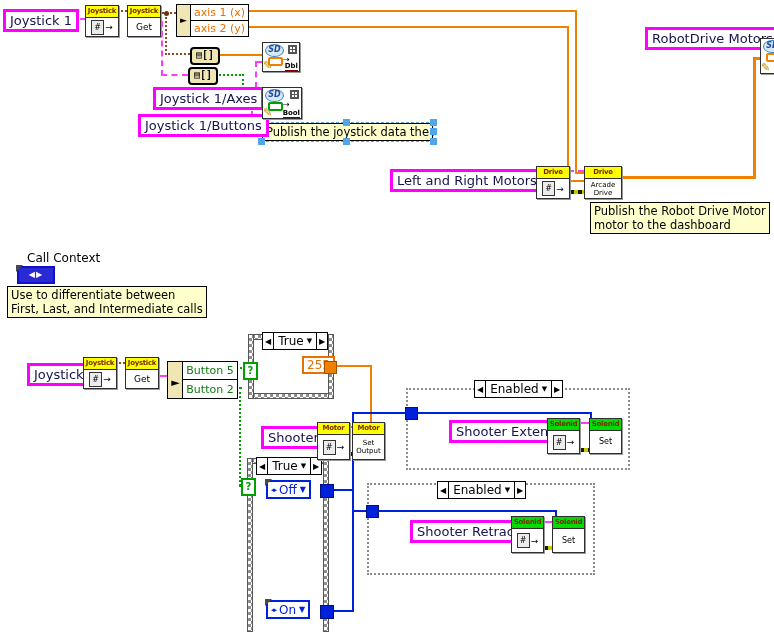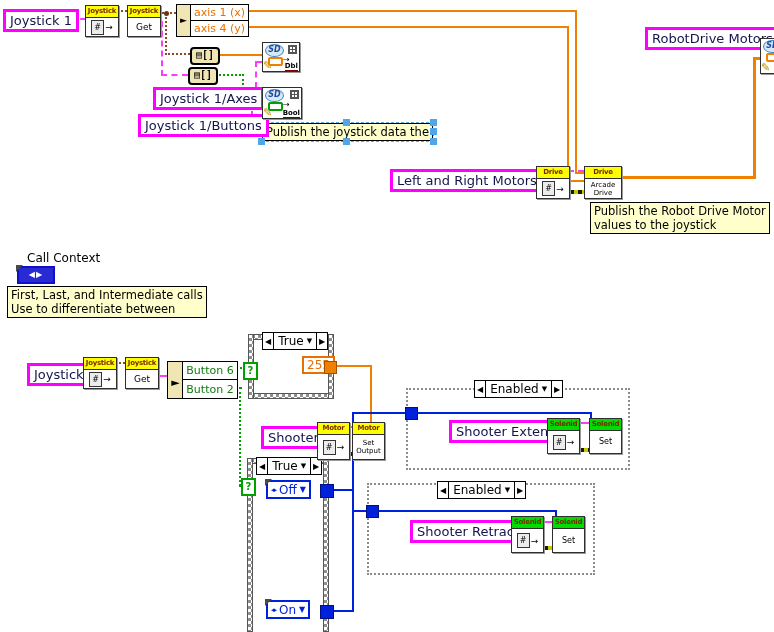--- a/index.html
+++ b/index.html
@@ -142,21 +142,21 @@
         <span class="docarrow">→</span>
       </div>
   </div>
   <div class="node" style="left:127px;top:5px;width:32px;height:30px">
     <div class="hdr">Joystick</div>
     <div class="nbody big">Get</div>
   </div>
 
   <div class="ubar" style="left:176px;top:4px;width:13px;height:31px"><span style="font-size:9px;position:relative;top:3px">►</span></div>
   <div class="urow orange" style="left:190px;top:4px;width:57px;height:15px">axis 1 (x)</div>
-  <div class="urow orange" style="left:190px;top:20px;width:57px;height:15px">axis 4 (y)</div>
+  <div class="urow orange" style="left:190px;top:20px;width:57px;height:15px">axis 2 (y)</div>
 
 
   <div class="c2a" style="left:190px;top:47px;width:26px;height:14px">▤[]</div>
   <div class="c2a" style="left:188px;top:67px;width:26px;height:14px">▤[]</div>
 
   <div class="sd" style="left:262px;top:42px;width:36px;height:28px">
     <span class="sdoval">SD</span>
     <span class="sdgrid"></span>
     <span class="sdval orange"></span>
     <span class="sdvarrow">→</span>
@@ -206,31 +206,31 @@
   </div>
   <div class="node" style="left:584px;top:166px;width:36px;height:31px">
     <div class="hdr">Drive</div>
     <div class="nbody" style="flex-direction:column;font-size:7px;line-height:8px">
       <span>Arcade</span>
         <span>Drive</span>
     </div>
   </div>
   <div class="cmt" style="left:590px;top:202px">
     <div>Publish the Robot Drive Motor</div>
-    <div>values to the joystick</div>
+    <div>motor to the dashboard</div>
   </div>
 
   <div class="ptext" style="left:27px;top:251px">Call Context</div>
   <div class="ctx" style="left:17px;top:266px">
     <span class="fold"></span>
     <span>◀▶</span>
   </div>
   <div class="cmt" style="left:7px;top:286px">
+    <div>Use to differentiate between</div>
     <div>First, Last, and Intermediate calls</div>
-    <div>Use to differentiate between</div>
   </div>
 
   <div class="w wph" style="left:76px;top:373px;width:8px"></div>
   <div class="w wbrh" style="left:115px;top:362px;width:10px"></div>
   <div class="w wph" style="left:157px;top:375px;width:10px"></div>
   <div class="w wgh" style="left:236px;top:367px;width:10px"></div>
   <div class="w wgh" style="left:236px;top:387px;width:6px"></div>
   <div class="w wgv" style="left:239px;top:387px;height:99px"></div>
   <div class="w wgh" style="left:239px;top:485px;width:6px"></div>
 
@@ -240,21 +240,21 @@
     <div class="nbody">
         <span class="doc">#</span>
         <span class="docarrow">→</span>
       </div>
   </div>
   <div class="node" style="left:125px;top:357px;width:32px;height:30px">
     <div class="hdr">Joystick</div>
     <div class="nbody big">Get</div>
   </div>
   <div class="ubar" style="left:167px;top:361px;width:15px;height:36px"><span style="font-size:11px;position:relative;top:9px">►</span></div>
-  <div class="urow greent" style="left:182px;top:361px;width:54px;height:17px">Button 6</div>
+  <div class="urow greent" style="left:182px;top:361px;width:54px;height:17px">Button 5</div>
   <div class="urow greent" style="left:182px;top:379px;width:54px;height:18px">Button 2</div>
 
   <div class="chk" style="left:248px;top:334px;width:86px;height:6px"></div>
   <div class="chk" style="left:248px;top:393px;width:86px;height:6px"></div>
   <div class="chk" style="left:248px;top:334px;width:6px;height:65px"></div>
   <div class="chk" style="left:328px;top:334px;width:6px;height:65px"></div>
   <div class="sel" style="left:262px;top:332px">
     <span class="sarr l">◀</span>
     <span class="stxt">
         <span>True</span>

